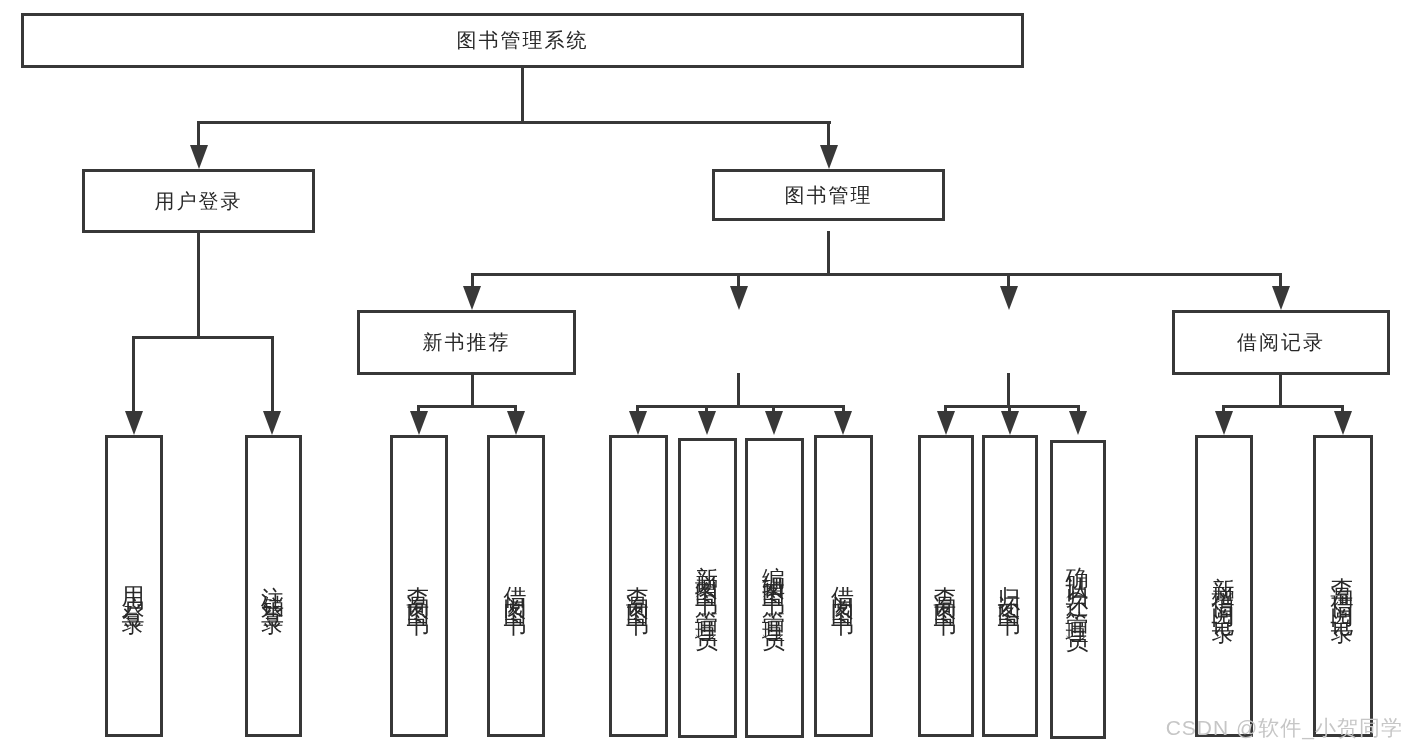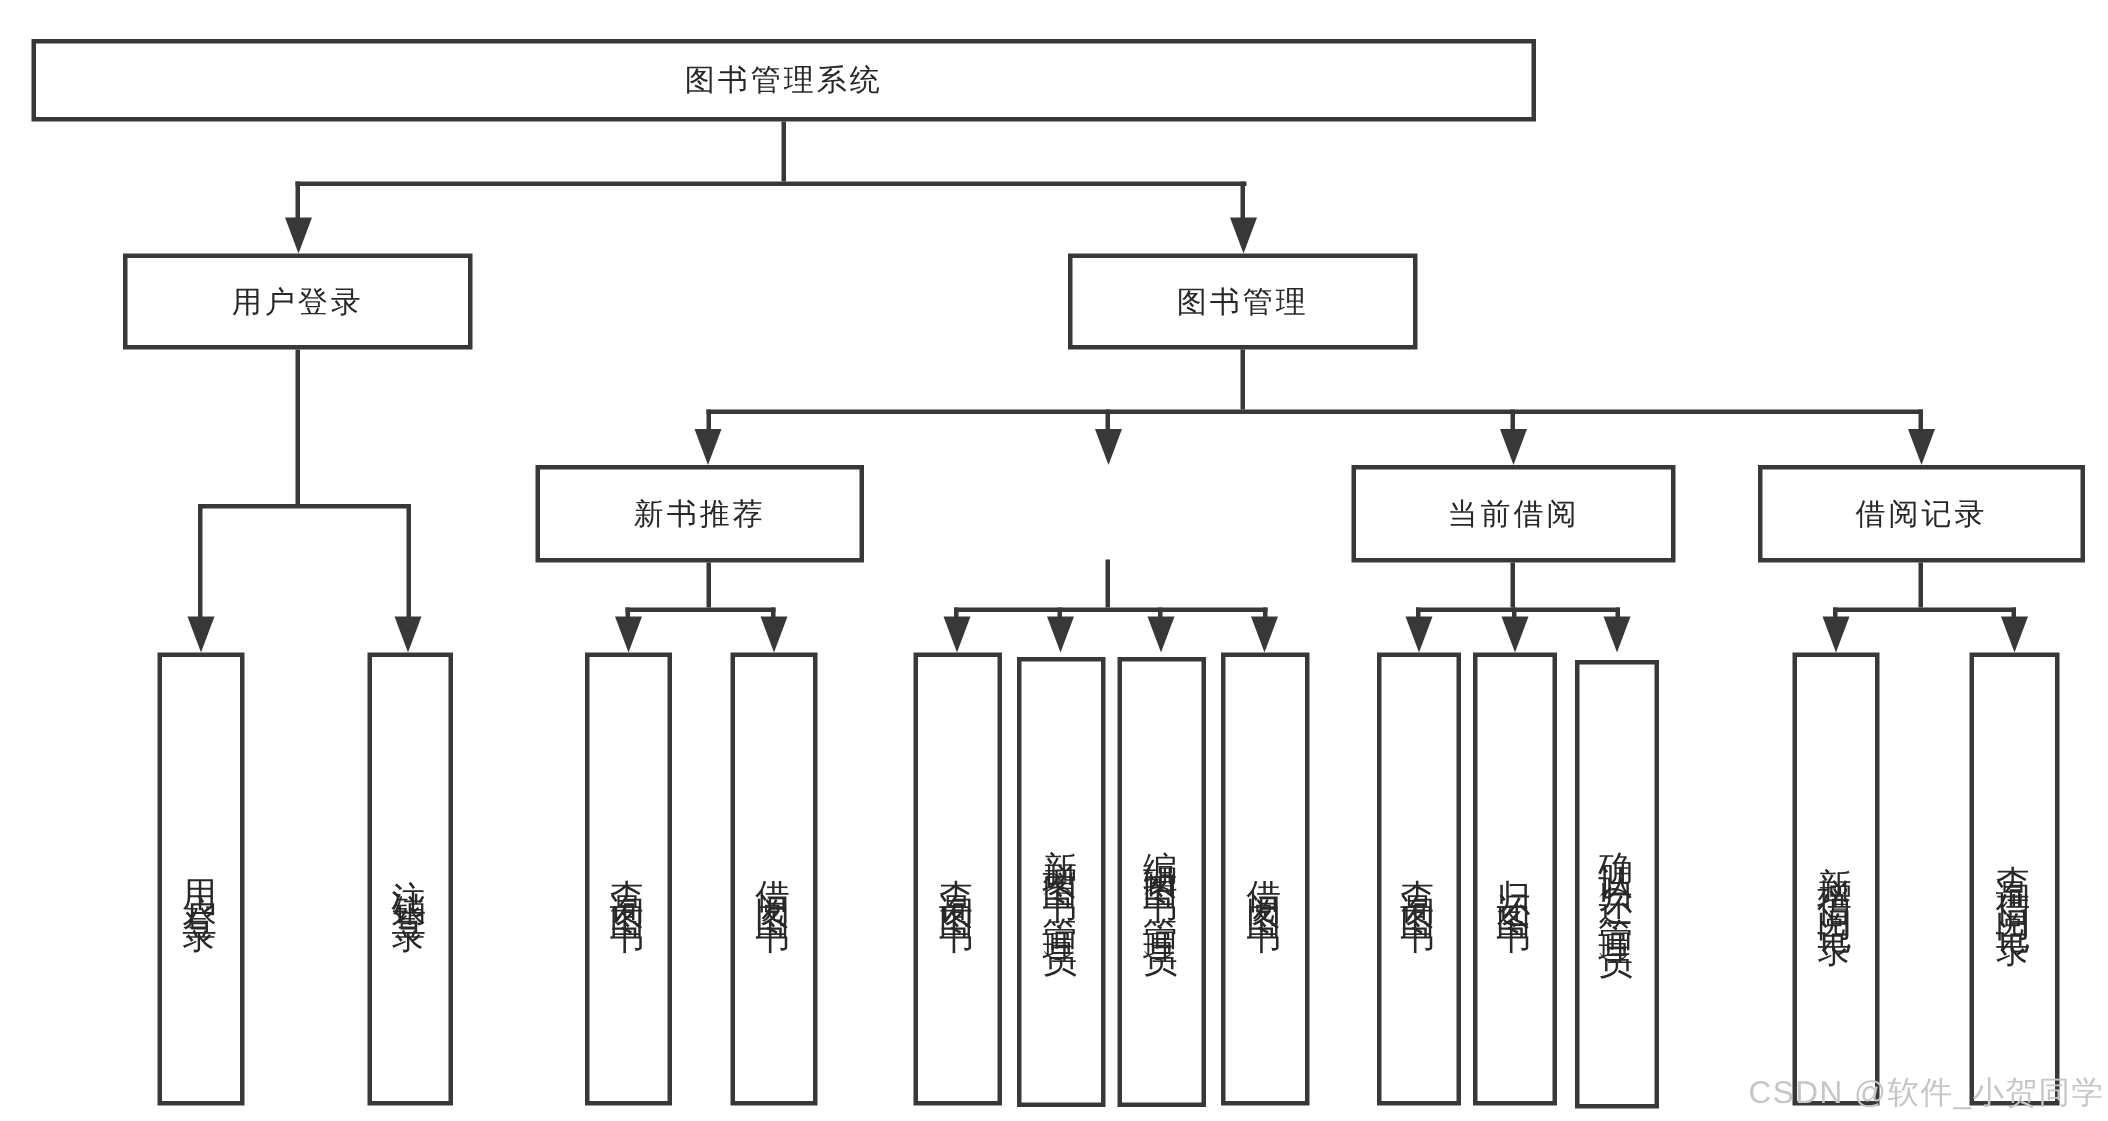--- a/index.html
+++ b/index.html
@@ -87,36 +87,33 @@
   <div class="line" style="left:1077px;top:405px;width:3px;height:8px;"></div>
   <div class="arrow" style="left:1069px;top:411px;"></div>
 
   <div class="line" style="left:1279px;top:373px;width:3px;height:32px;"></div>
   <div class="line" style="left:1222px;top:405px;width:122px;height:3px;"></div>
   <div class="line" style="left:1222px;top:405px;width:3px;height:8px;"></div>
   <div class="arrow" style="left:1215px;top:411px;"></div>
   <div class="line" style="left:1341px;top:405px;width:3px;height:8px;"></div>
   <div class="arrow" style="left:1334px;top:411px;"></div>
 
-  <div class="box" style="left:21px;top:26px;width:1003px;height:55px;">
+  <div class="box" style="left:21px;top:13px;width:1003px;height:55px;">
     <span class="hlabel">图书管理系统</span>
   </div>
 
   <div class="box" style="left:82px;top:169px;width:233px;height:64px;">
     <span class="hlabel">用户登录</span>
   </div>
-  <div class="box" style="left:712px;top:169px;width:233px;height:64px;align-items:center;">
+  <div class="box" style="left:712px;top:169px;width:233px;height:52px;align-items:center;">
     <span class="hlabel">图书管理</span>
   </div>
 
   <div class="box" style="left:357px;top:310px;width:219px;height:65px;">
     <span class="hlabel">新书推荐</span>
-  </div>
-  <div class="box" style="left:901px;top:310px;width:216px;height:65px;">
-    <span class="hlabel">当前借阅</span>
   </div>
   <div class="box" style="left:1172px;top:310px;width:218px;height:65px;">
     <span class="hlabel">借阅记录</span>
   </div>
 
   <div class="box" style="left:105px;top:435px;width:58px;height:302px;">
     <span class="vlabel">用户登录</span>
   </div>
   <div class="box" style="left:245px;top:435px;width:57px;height:302px;">
     <span class="vlabel">注销登录</span>

